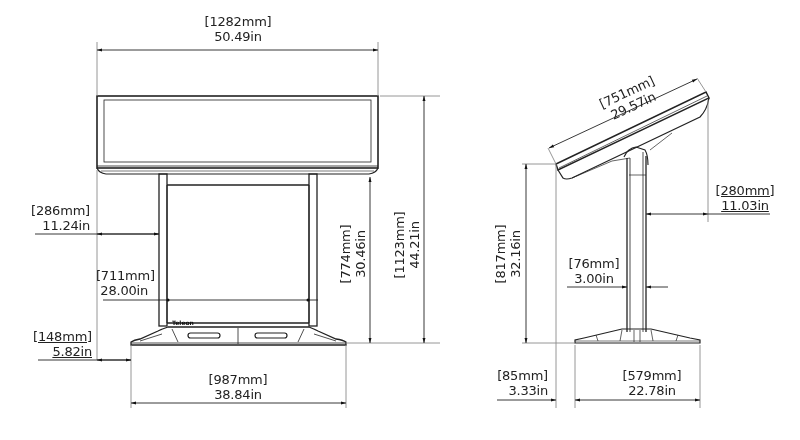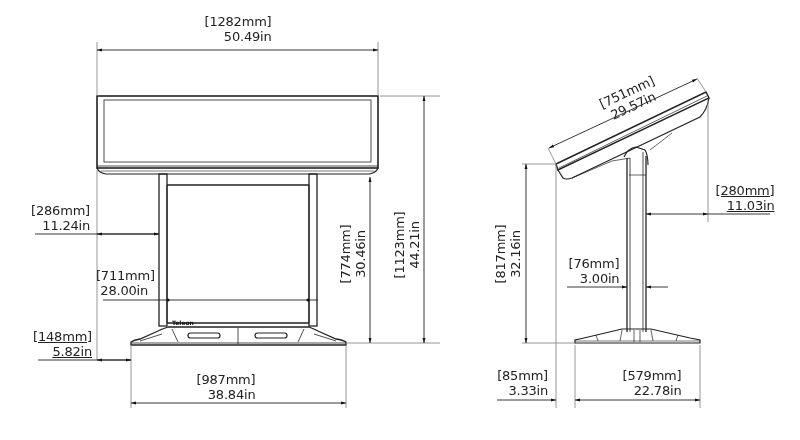--- a/index.html
+++ b/index.html
@@ -1,19 +1,19 @@
 <!DOCTYPE html>
 <html><head>
 <meta charset="utf-8">
 <style>
   html, body { margin: 0; padding: 0; background: #ffffff; }
   body { width: 800px; height: 440px; position: relative; overflow: hidden; font-family: "DejaVu Sans", sans-serif; }
   #drawing { position: absolute; left: 0; top: 0; width: 800px; height: 440px; }
   .lbl { position: absolute; font-size: 13px; color: #222; line-height: 15px; white-space: nowrap; letter-spacing: -0.2px; }
-  .lbl.center { transform: translateX(-50%); text-align: right; }
+  .lbl.center { transform: translateX(-50%); text-align: center; }
   .lbl.right { text-align: right; }
   .vlbl { position: absolute; font-size: 13px; color: #222; line-height: 15px; white-space: nowrap; transform-origin: left top; transform: rotate(-90deg); text-align: center; letter-spacing: -0.2px; }
   .rlbl { position: absolute; font-size: 13px; color: #222; line-height: 15px; white-space: nowrap; transform-origin: center center; text-align: center; letter-spacing: -0.2px; }
 </style>
 </head>
 <body>
 
 <svg id="drawing" viewBox="0 0 800 440" xmlns="http://www.w3.org/2000/svg">
   <defs>
     <marker id="arr" viewBox="0 0 10 10" refX="10" refY="5" markerWidth="10" markerHeight="5" orient="auto-start-reverse" markerUnits="userSpaceOnUse">
@@ -133,21 +133,21 @@
 <div class="lbl right" style="left:96px; top:268px; width:52px;">
   <div>[711mm]</div>
   <div>28.00in</div>
 </div>
 
 <div class="lbl right" style="left:28px; top:329px; width:64px;text-decoration:underline;">
   <div>[148mm]</div>
   <div>5.82in</div>
 </div>
 
-<div class="lbl center" style="left:226px; top:372px;">
+<div class="lbl center" style="left:238px; top:372px;">
   <div>[987mm]</div>
   <div>38.84in</div>
 </div>
 
 <div class="vlbl" style="left:338px; top:294px; width:80px;">
   <div>[774mm]</div>
   <div>30.46in</div>
 </div>
 
 <div class="vlbl" style="left:392px; top:285px; width:80px;">

